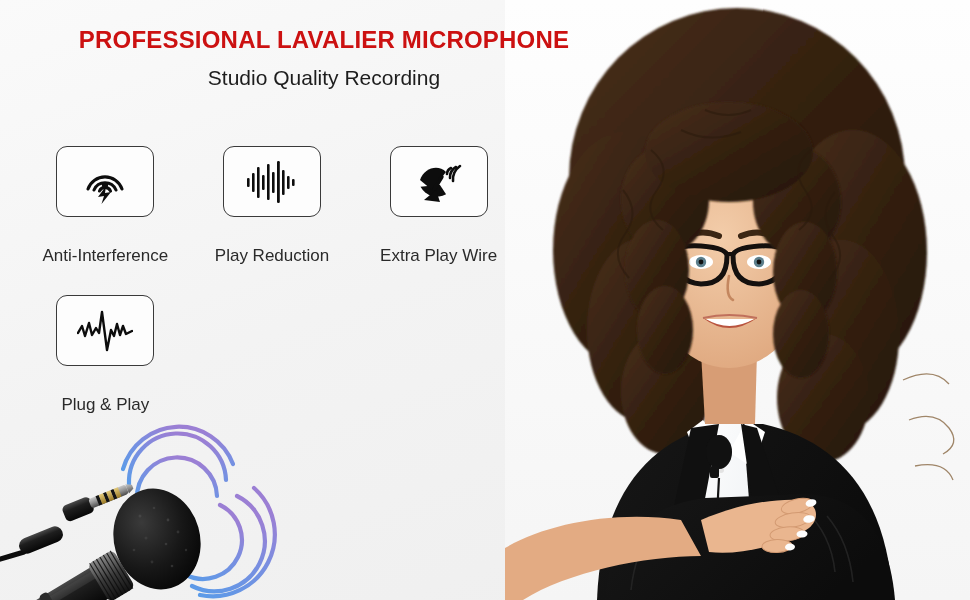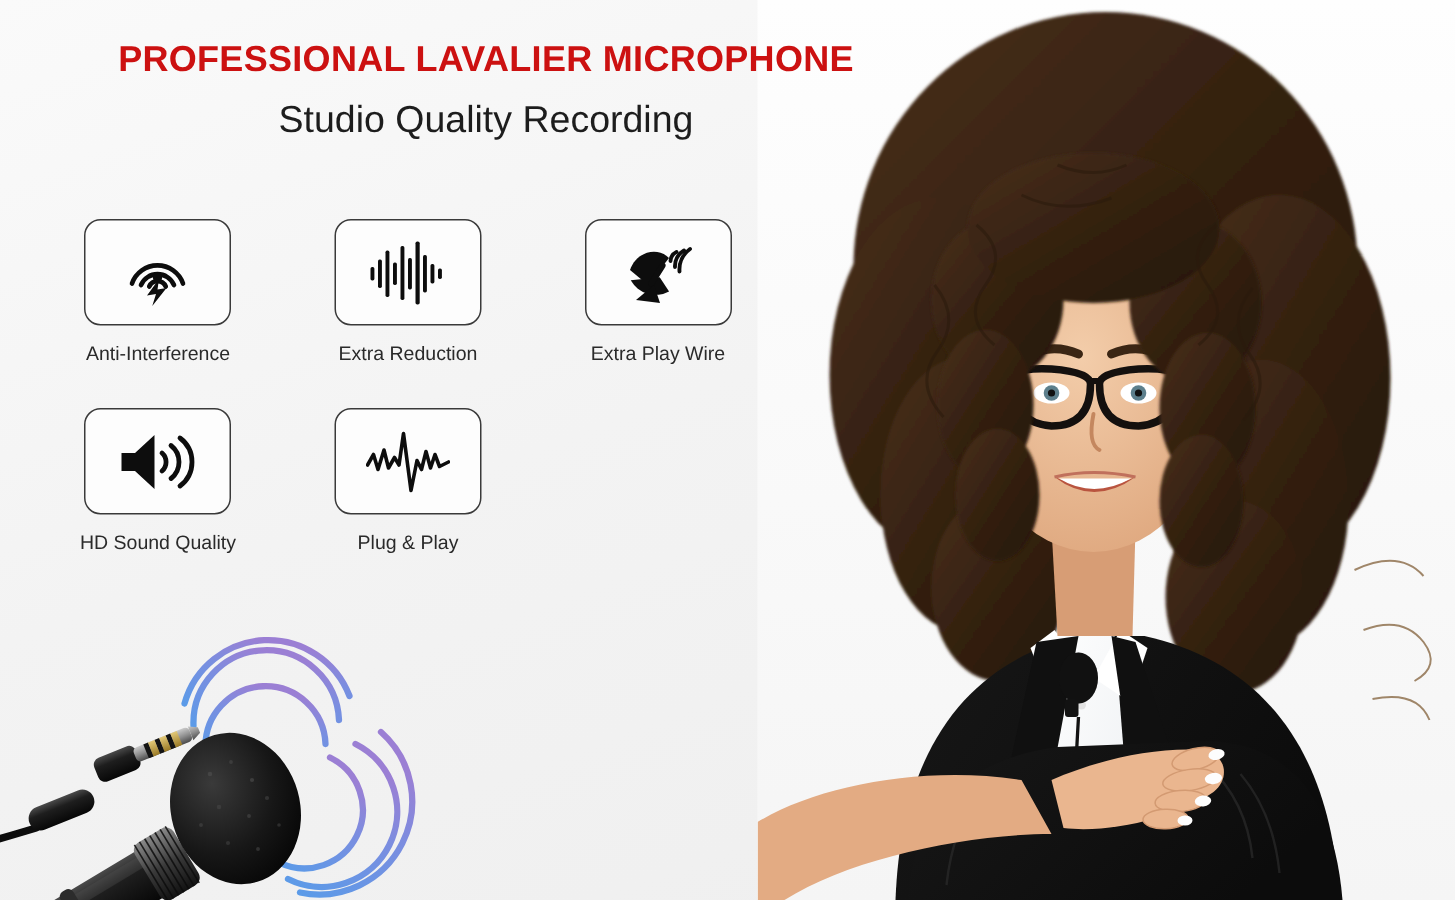--- a/index.html
+++ b/index.html
@@ -9,30 +9,30 @@
     background:#f4f4f4;
   }
   .stage{position:relative;width:970px;height:600px;overflow:hidden;
     background:linear-gradient(160deg,#fafafa 0%,#f3f3f3 45%,#eeeeee 100%);}
 
   
   .headline{position:absolute;left:24px;top:26px;width:600px;text-align:center;
     font-size:24px;font-weight:bold;letter-spacing:.2px;color:#cc1111;
     white-space:nowrap;}
   .subhead{position:absolute;left:24px;top:66px;width:600px;text-align:center;
-    font-size:25px;color:#1d1d1d;white-space:nowrap;}
+    font-size:21px;color:#1d1d1d;white-space:nowrap;}
 
   
   .grid{position:absolute;left:22px;top:146px;width:500px;
     display:grid;grid-template-columns:repeat(3,1fr);row-gap:29px;}
   .cell{display:flex;flex-direction:column;align-items:center;}
   .iconbox{width:96px;height:69px;border:1.6px solid #3a3a3a;border-radius:11px;
     background:#fdfdfd;display:flex;align-items:center;justify-content:center;}
   .iconbox svg{display:block;}
-  .caption{margin-top:11px;font-size:13px;color:#2a2a2a;white-space:nowrap;}
+  .caption{margin-top:29px;font-size:17px;color:#2a2a2a;white-space:nowrap;}
 
   
   .photo{position:absolute;left:505px;top:0;width:465px;height:600px;overflow:hidden;
     background:linear-gradient(180deg,#fdfdfd 0%,#f7f7f7 100%);}
   .photo svg{position:absolute;left:0;top:0;}
 
   
   .product{position:absolute;left:-10px;top:392px;width:300px;height:208px;overflow:hidden;}
   .product svg{position:absolute;left:0;top:0;}
 </style>
@@ -224,54 +224,41 @@
             <rect x="16" y="15" width="2.6" height="15" rx="1.1"></rect>
             <rect x="21" y="4" width="2.6" height="36" rx="1.1"></rect>
             <rect x="26" y="12" width="2.6" height="21" rx="1.1"></rect>
             <rect x="31" y="1" width="2.8" height="42" rx="1.2"></rect>
             <rect x="36" y="10" width="2.6" height="25" rx="1.1"></rect>
             <rect x="41" y="16" width="2.6" height="13" rx="1.1"></rect>
             <rect x="46" y="19" width="2.6" height="7" rx="1.1"></rect>
           </g>
         </svg>
       </div>
-      <div class="caption">Extra Reduction</div>
+      <div class="caption">Play Reduction</div>
     </div>
 
     <div class="cell">
       <div class="iconbox">
         <svg width="46" height="44" viewBox="0 0 46 44">
           <path d="M5 22 A19 19 0 0 0 27 37 L24 26 Z" fill="#0d0d0d" transform="rotate(-18 20 26)"></path>
           <path d="M4 20 C8 8 22 4 30 12 L16 30 Z" fill="#0d0d0d"></path>
           <rect x="20" y="14" width="4" height="18" rx="2" fill="#0d0d0d" transform="rotate(32 22 23)"></rect>
           <path d="M8 40 L20 30 L24 42 Z" fill="#0d0d0d"></path>
           <g fill="none" stroke="#0d0d0d" stroke-width="2.6" stroke-linecap="round">
             <path d="M31 14 A7 7 0 0 1 35 8"></path>
             <path d="M34 18 A12 12 0 0 1 40 7"></path>
             <path d="M37 21 A17 17 0 0 1 44 6"></path>
           </g>
         </svg>
       </div>
       <div class="caption">Extra Play Wire</div>
     </div>
 
 
-    <div class="cell">
-      <div class="iconbox">
-        <svg width="52" height="42" viewBox="0 0 52 42">
-          <path d="M2 15 L11 15 L24 3 L24 39 L11 27 L2 27 Z" fill="#0d0d0d"></path>
-          <g fill="none" stroke="#0d0d0d" stroke-width="3.2" stroke-linecap="round">
-            <path d="M29 15 A8 8 0 0 1 29 27"></path>
-            <path d="M35 10 A14 14 0 0 1 35 32"></path>
-            <path d="M41 5 A20 20 0 0 1 41 37"></path>
-          </g>
-        </svg>
-      </div>
-      <div class="caption">HD Sound Quality</div>
-    </div>
 
     <div class="cell">
       <div class="iconbox">
         <svg width="56" height="44" viewBox="0 0 56 44">
           <path d="M1 24 L5 17 L8 27 L12 14 L15 26 L19 19 L22 24 L25 3 L30 41 L34 21
                    L37 27 L40 15 L43 26 L46 17 L49 25 L55 22" fill="none" stroke="#0d0d0d" stroke-width="2.4" stroke-linejoin="round" stroke-linecap="round"></path>
         </svg>
       </div>
       <div class="caption">Plug &amp; Play</div>
     </div>

